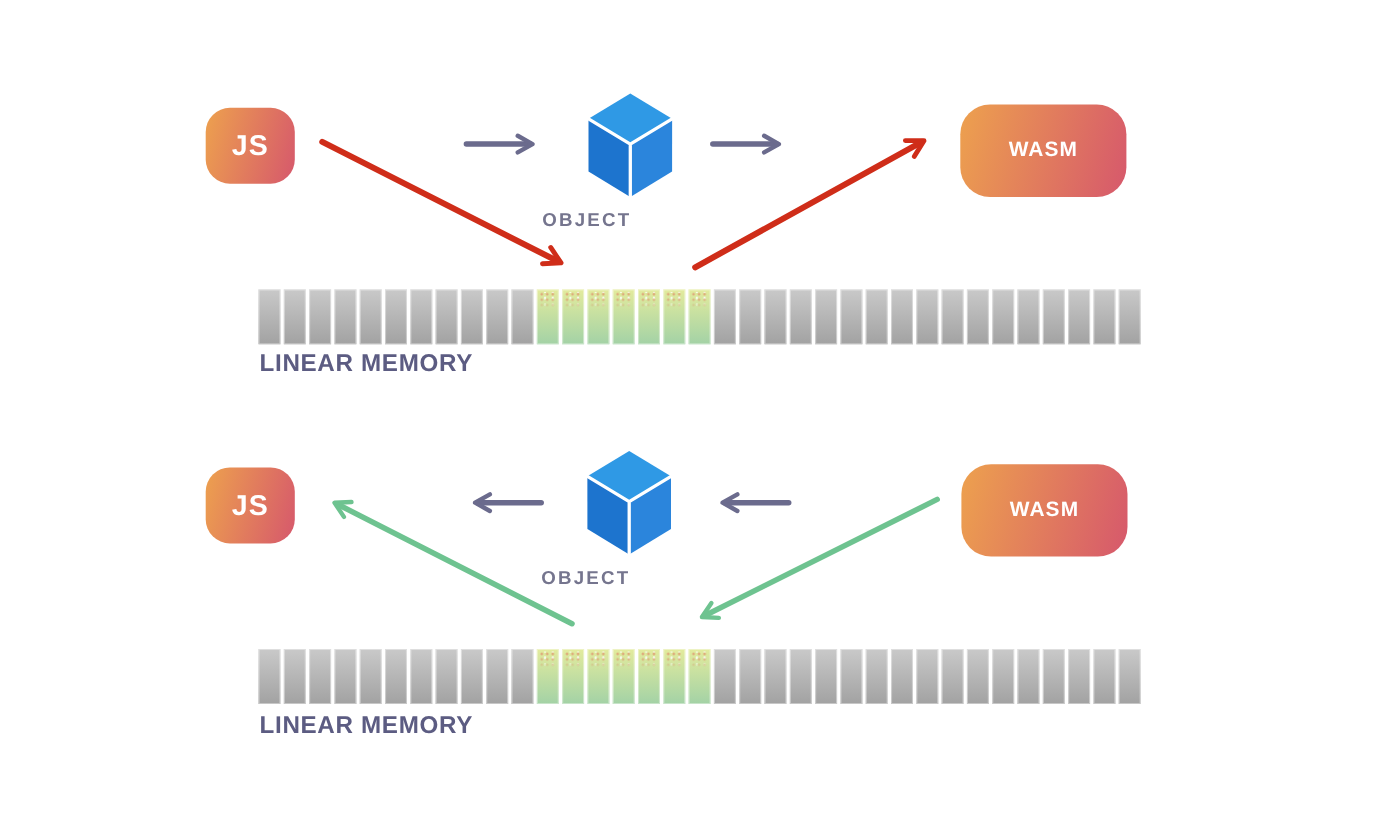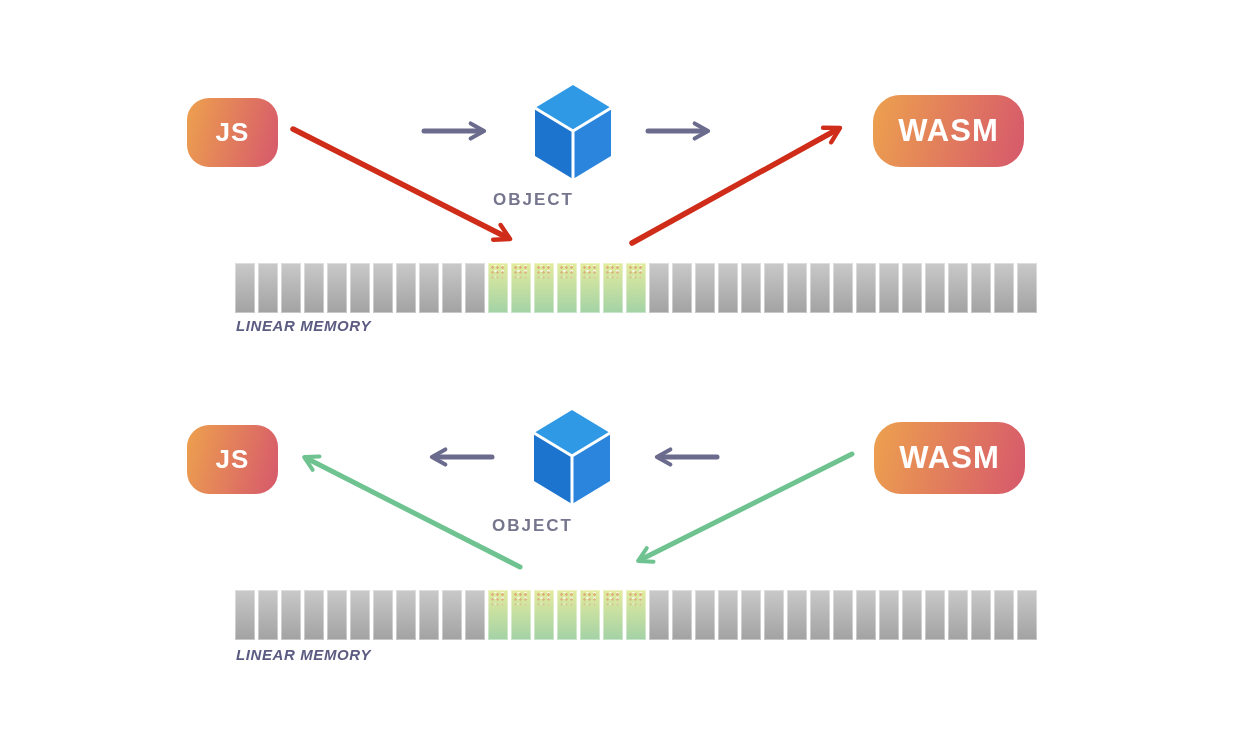--- a/index.html
+++ b/index.html
@@ -20,43 +20,43 @@
     --background:#ffffff;
   }
   *{box-sizing:border-box;margin:0;padding:0;}
   html,body{width:1252px;height:750px;background:var(--background);
     font-family:"Liberation Sans", sans-serif;overflow:hidden;}
   #canvas{position:relative;width:1252px;height:750px;background:var(--background);}
 
   .badge{position:absolute;display:flex;align-items:center;justify-content:center;
     background:linear-gradient(105deg,var(--badge-gradient-start),var(--badge-gradient-end));
     color:#fff;font-weight:bold;letter-spacing:1px;}
-  .badge.js{width:91px;height:69px;border-radius:22px;font-size:26px;}
-  .badge.wasm{width:151px;height:72px;border-radius:27px;font-size:31px;}
+  .badge.js{width:81px;height:69px;border-radius:22px;font-size:26px;}
+  .badge.wasm{width:151px;height:84px;border-radius:27px;font-size:19px;}
 
   .cube{position:absolute;width:80px;height:97px;}
   .object-label{position:absolute;width:160px;
     color:var(--object-label-color);font-weight:bold;font-size:17px;letter-spacing:2px;}
 
   .memory-bar{position:absolute;left:235px;width:802px;height:50px;
     display:flex;gap:3px;}
   .memory-bar .cell{flex:1 1 0;position:relative;
     background:linear-gradient(to bottom,var(--cell-gray-top),var(--cell-gray-bottom));
     box-shadow:inset 0 0 0 1px rgba(255,255,255,.40);}
   .memory-bar .cell.green{
     background:linear-gradient(to bottom,var(--cell-green-top),var(--cell-green-bottom));}
   .memory-bar .cell.green::before{content:"";position:absolute;left:2px;right:3px;top:2px;height:17px;
     background-image:radial-gradient(circle,rgba(223,124,96,.55) 1px,rgba(255,255,255,0) 1.5px),
                      radial-gradient(circle,rgba(255,255,255,.8) 1px,rgba(255,255,255,0) 1.4px);
     background-size:5px 5px,7px 6px;background-position:0 0,2px 3px;
     -webkit-mask-image:linear-gradient(to bottom,#000 30%,transparent 100%);
     mask-image:linear-gradient(to bottom,#000 30%,transparent 100%);}
 
   .memory-label{position:absolute;left:236px;color:var(--memory-label-color);
-    font-style:italic;font-weight:bold;font-size:15px;letter-spacing:.6px;}
+    font-weight:bold;font-size:22px;letter-spacing:.6px;}
 
   #arrow-layer{position:absolute;inset:0;pointer-events:none;}
   .shaft-purple{stroke:var(--arrow-purple);stroke-width:5;stroke-linecap:round;}
   .shaft-red{stroke:var(--arrow-red);stroke-width:5.5;stroke-linecap:round;}
   .shaft-green{stroke:var(--arrow-green);stroke-width:5;stroke-linecap:round;}
   .cube-sep{stroke:#fff;stroke-width:3;fill:none;stroke-linecap:round;stroke-linejoin:round;}
 </style>
 </head>
 <body>
 

